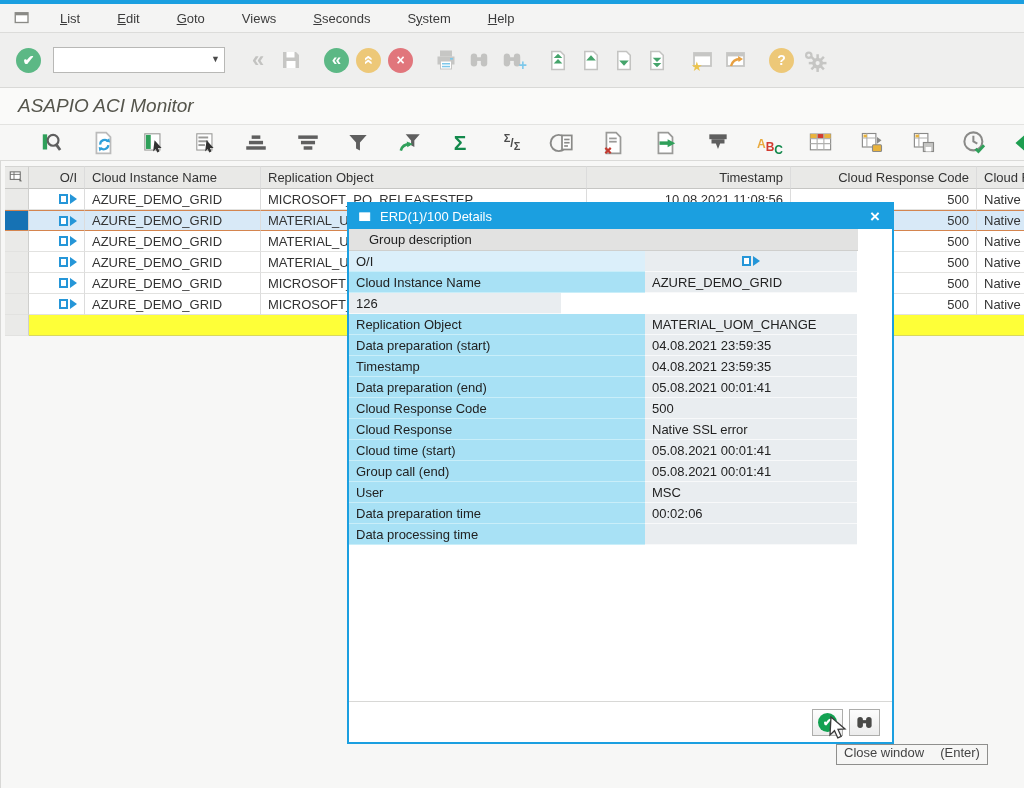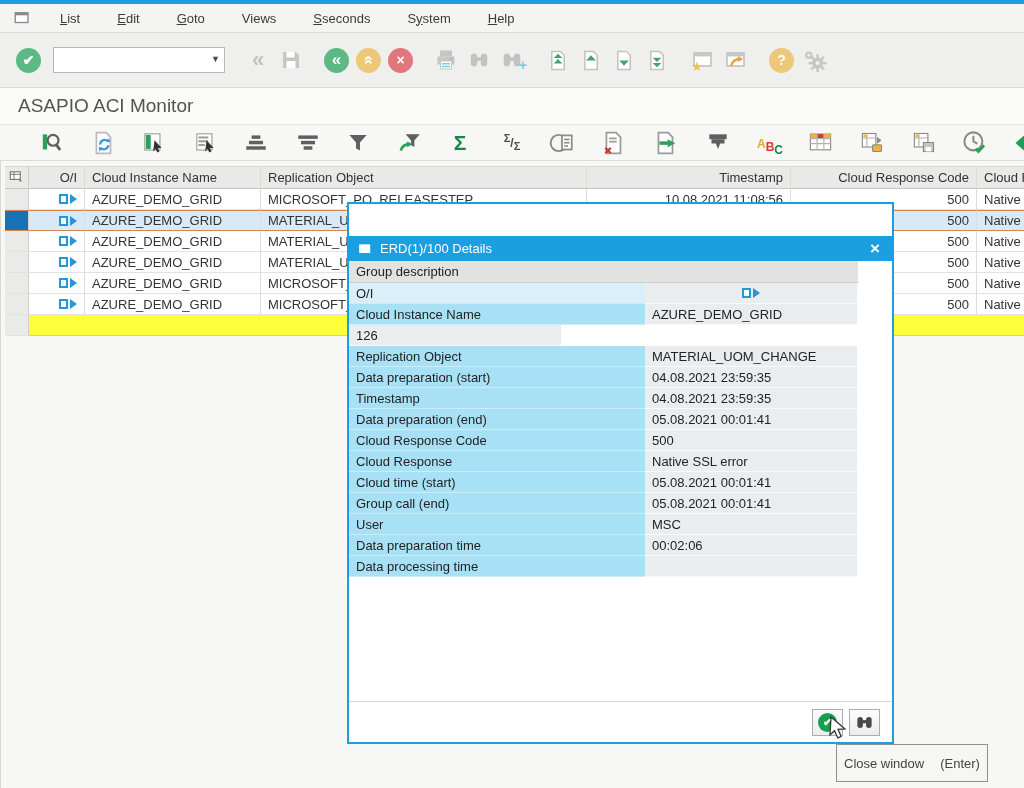--- a/index.html
+++ b/index.html
@@ -29,21 +29,21 @@
   .cmd-arrow { position:absolute; right:5px; top:7px; font-size:9px; color:#4a4a4a; pointer-events:none; }
   .tico { display:inline-flex; align-items:center; justify-content:center; width:26px; height:28px; margin-left:7px;
           color:#c3c3c1; position:relative; }
   .gap { margin-left:20px; }
   .chev { font-size:22px; font-weight:bold; color:#c3c3c1; line-height:1; }
   .chev-up { display:inline-block; transform:rotate(90deg); font-size:17px; color:#fff; }
   .findplus { position:absolute; right:-2px; bottom:1px; color:#7ec8ea; font-size:14px; font-weight:bold; }
 
   
   .titlebar { position:absolute; top:88px; left:0; width:1024px; height:37px; background:#fafaf9;
-              border-bottom:1px solid #e3e3e1; display:flex; align-items:center; }
+              border-bottom:1px solid #e3e3e1; display:flex; align-items:center;font-style:italic; }
   .page-title { font-size:19px; color:#55554c; padding-left:18px; }
 
   
   .apptoolbar { position:absolute; top:125px; left:0; width:1024px; height:36px; background:#f7f7f6;
                 display:flex; align-items:center; padding-left:14px; border-bottom:1px solid #dadad8; overflow:hidden; }
   .aico { display:inline-flex; align-items:center; justify-content:center; width:28px; height:30px; margin-left:24px; flex:0 0 auto; }
   .agap { margin-left:22px; }
   .sigma { font-size:21px; font-weight:bold; color:#13894c; }
   .subtot { font-size:12px; color:#4c4c4c; font-weight:bold; }
   .subtot sup { font-size:11px; } .subtot sub { font-size:11px; }
@@ -68,44 +68,44 @@
   .c-rc { width:186px; }
   .c-rs { width:70px; border-right:none; }
   .right { justify-content:flex-end; }
   .trow.selected .cell { background:#d8e9f7; border-top:1px solid #d4854f; border-bottom:1px solid #d4854f; }
   .trow.selected .c-sel { background:#1672b4; }
   .yrow .ycell { width:1018px; background:#feff38; height:21px; border-bottom:1px solid #d8d860; }
 
   
   .dialog { position:absolute; left:348px; top:203px; width:545px; height:540px; background:#fff;
             border:1px solid #1b9fe0; box-shadow:0 0 0 1px #1b9fe0; }
-  .dlg-title { height:25px; background:#1b9fe0; color:#fff; display:flex; align-items:center; padding:0 8px; font-size:13px;margin-top:32px; }
+  .dlg-title { height:25px; background:#1b9fe0; color:#fff; display:flex; align-items:center; padding:0 8px; font-size:13px; }
   .dlg-title .t { flex:1; margin-left:7px; }
   .dlg-x { font-size:17px; font-weight:bold; cursor:default; padding:0 4px; }
   .dlg-table { width:509px; font-size:13px; color:#222; }
   .dlg-hrow { display:flex; height:22px; background:#e2e2e1; border-bottom:1px solid #cfcfcd; }
-  .dlg-hrow div { display:flex; align-items:center; padding:0 7px; }
+  .dlg-hrow div { display:flex; align-items:center; padding:0 20px; }
   .dl { width:296px; } .dv { width:212px; }
   .dlg-row { display:flex; height:21px; }
   .dlg-row .dl { background:#a8e1f5; border-bottom:1px solid #c9eef9; display:flex; align-items:center; padding:0 7px;
                  white-space:nowrap; overflow:hidden; }
   .dlg-row.firstsel .dl { background:#dbeffa; }
   .dlg-row .dv { background:#e9edf0; border-bottom:1px solid #f8f9fa; display:flex; align-items:center; padding:0 7px;
                  white-space:nowrap; overflow:hidden; }
   .dv.center { justify-content:center; }
   .dlg-footer { position:absolute; bottom:0; left:0; width:100%; height:41px; border-top:1px solid #d8d8d6;
                 display:flex; align-items:center; justify-content:flex-end; padding-right:12px; gap:6px; background:#fff; }
   .dlg-btn { width:31px; height:27px; border:1px solid #adadab; background:linear-gradient(#fdfdfd,#ececec);
              display:inline-flex; align-items:center; justify-content:center; cursor:pointer; }
   .gcheck { width:19px; height:19px; border-radius:50%; background:#12a151; color:#fff; font-size:11px; font-weight:bold;
             display:inline-flex; align-items:center; justify-content:center; }
 
   
-  .tooltip { position:absolute; left:836px; top:744px; height:38px; border:1px solid #8f8f8d; background:#f6f6f5;
-             color:#444; font-size:13px; display:flex; align-items:center; padding:0 7px; gap:16px; white-space:nowrap; }
+  .tooltip { position:absolute; left:836px; top:744px; height:21px; border:1px solid #8f8f8d; background:#f6f6f5;
+             color:#444; font-size:13px; display:flex; padding:0 7px; gap:16px; white-space:nowrap; }
   .cursor { position:absolute; left:827px; top:716px; pointer-events:none; }
 
   .oi-ic { display:inline-flex; }
   svg { display:block; }
 </style>
 </head>
 <body>
 
 <svg width="0" height="0" style="position:absolute">
   <defs>

